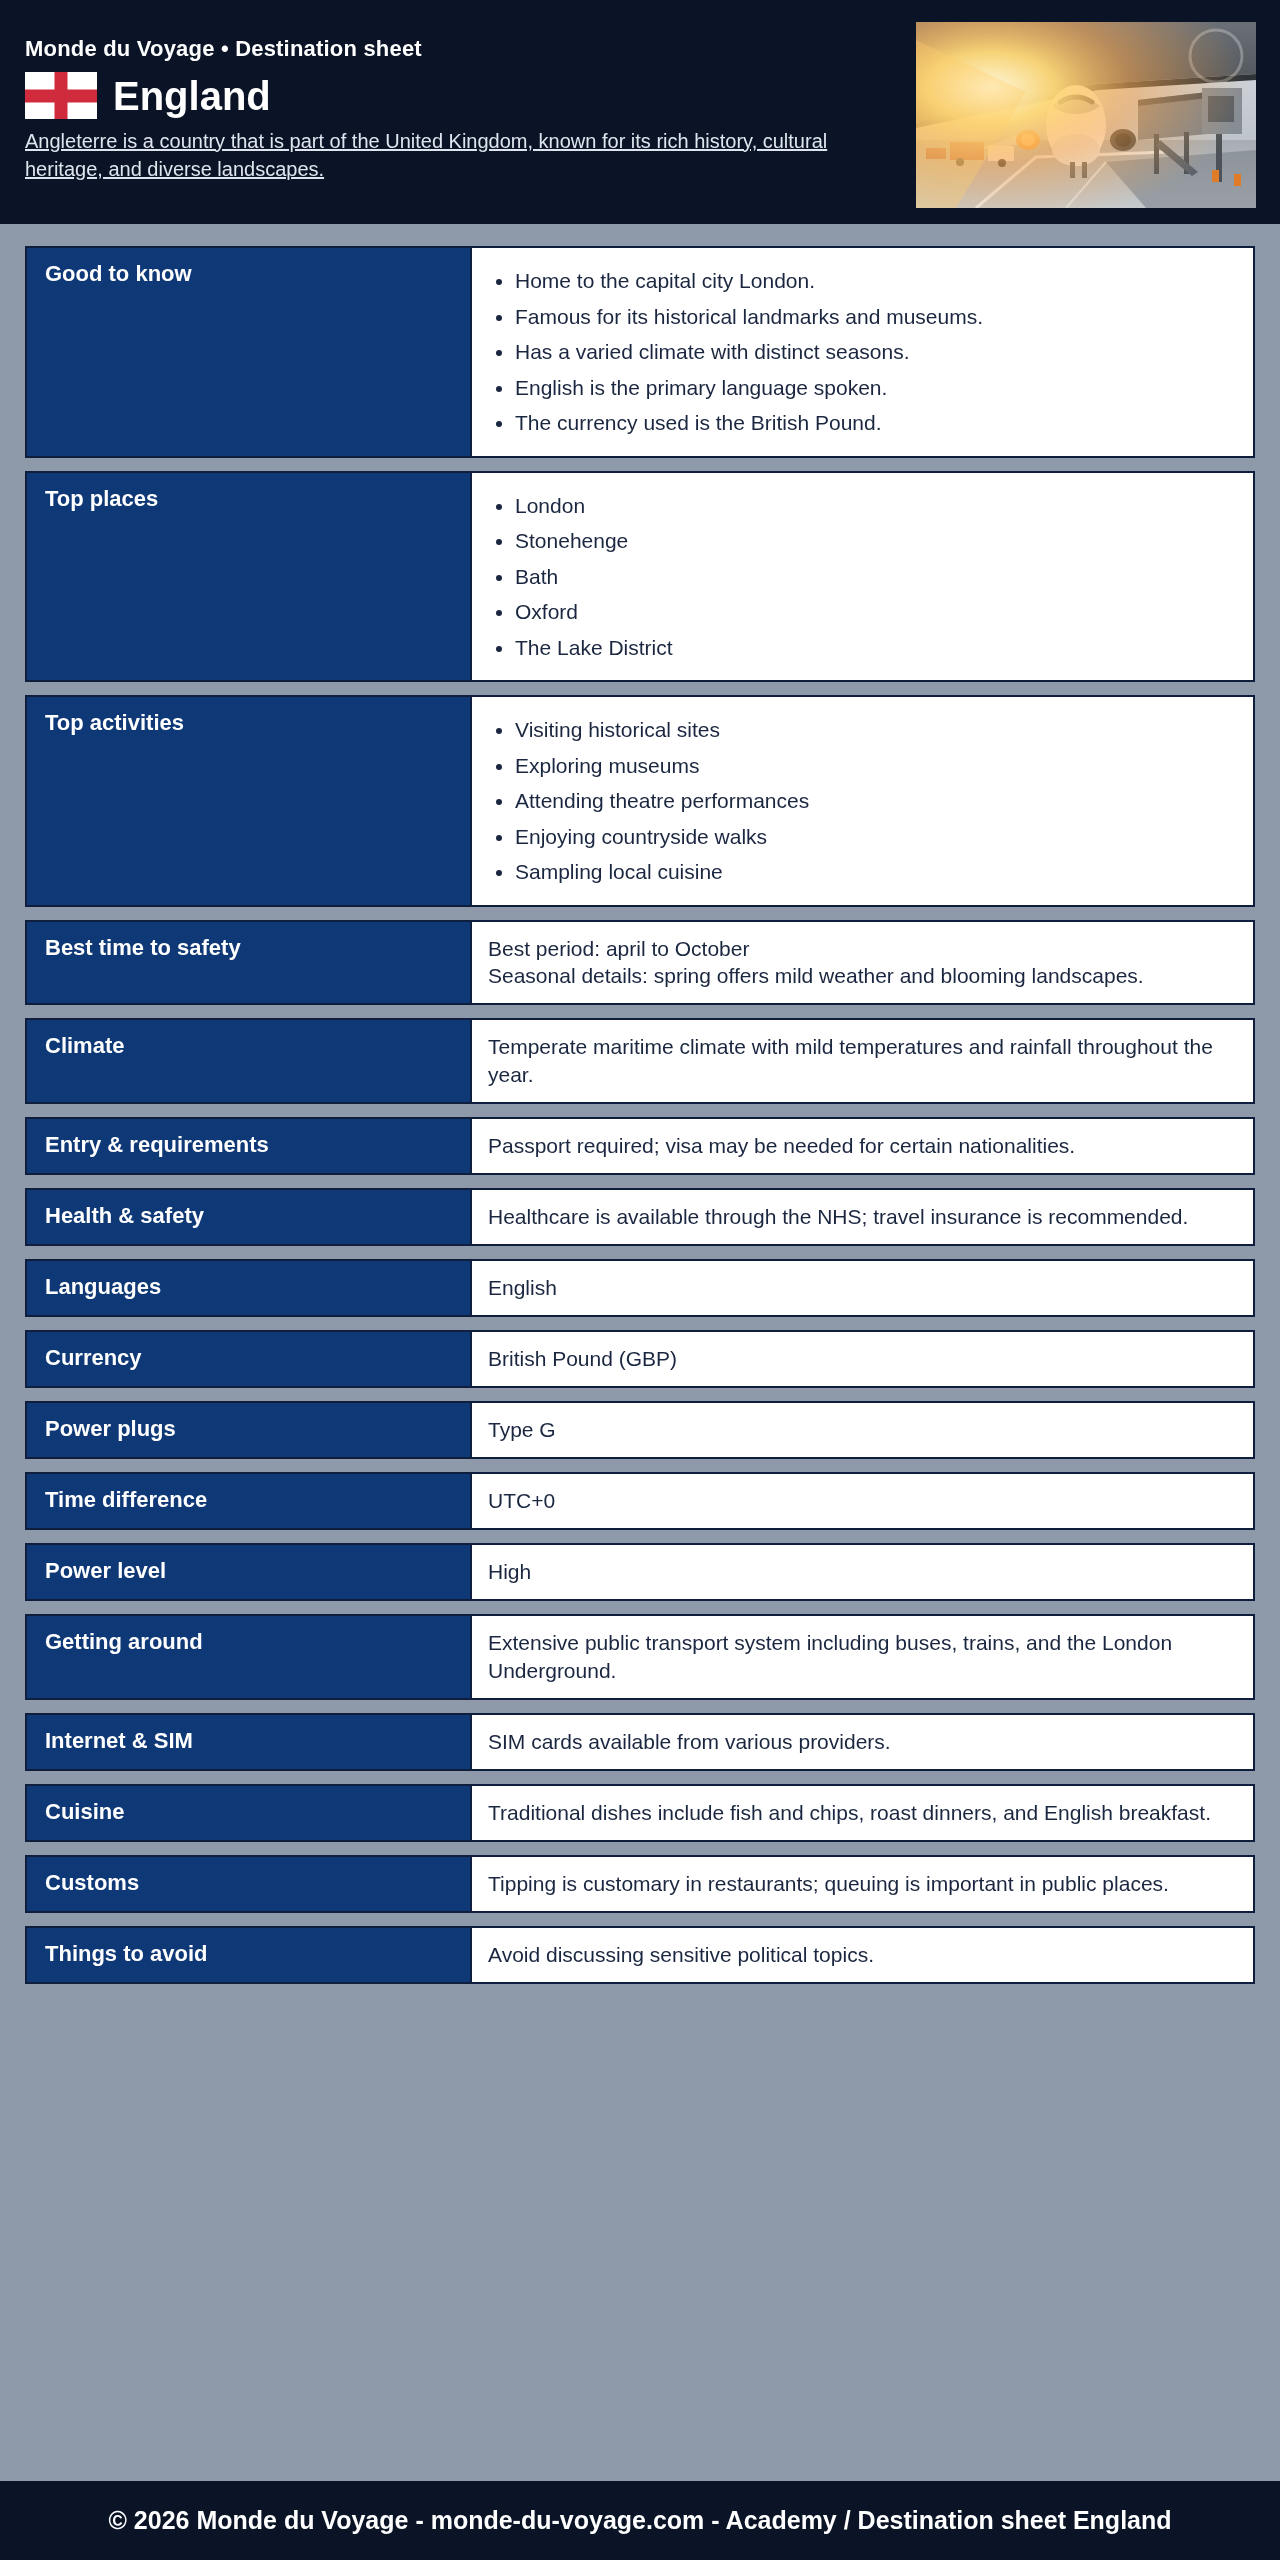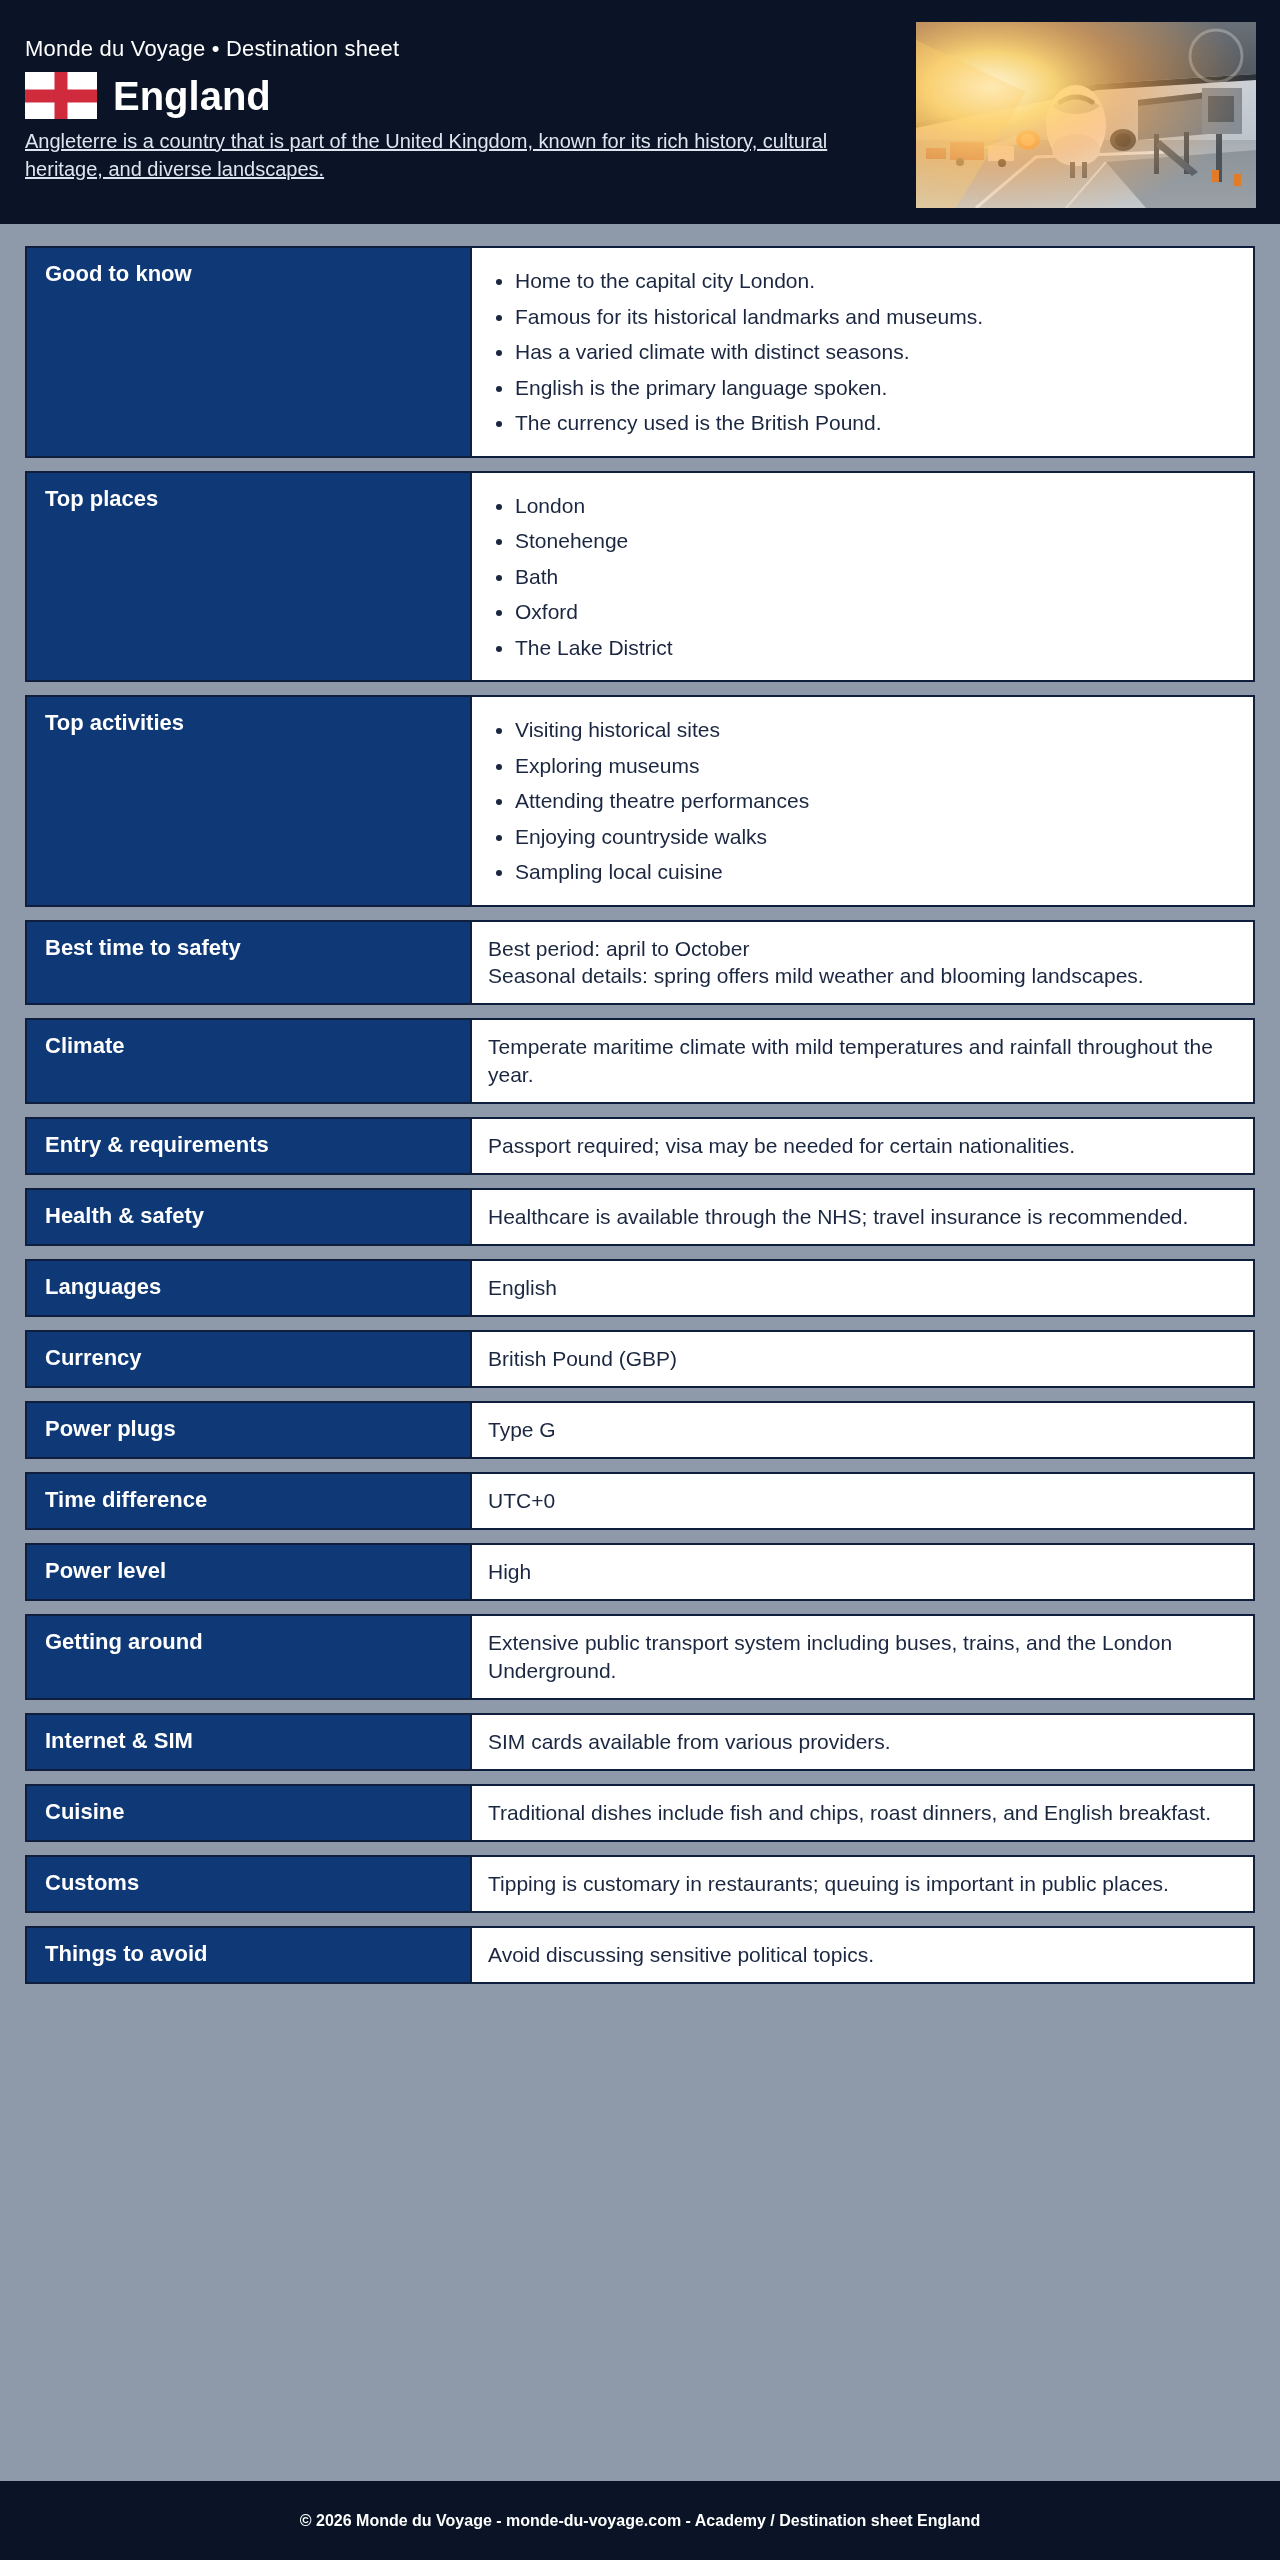--- a/index.html
+++ b/index.html
@@ -2,21 +2,21 @@
 <html><head>
 <meta charset="utf-8">
 <style>
   * { margin:0; padding:0; box-sizing:border-box; }
   html,body { width:1280px; }
   body { font-family:"Liberation Sans","DejaVu Sans",sans-serif; }
   .page { width:1280px; height:2560px; display:flex; flex-direction:column; background:var(--bg,#8e99aa); }
 
   
   header { position:relative; background:var(--navy,#0a1426); height:224px; padding:36px 25px 0 25px; flex:0 0 auto; }
-  .kicker { color:#ffffff; font-size:22px; font-weight:normal; letter-spacing:.2px; }
+  .kicker { color:#ffffff; font-size:22px; font-weight:bold; letter-spacing:.2px; }
   .title-row { display:flex; align-items:center; margin-top:10px; }
   .flag { width:72px; height:47px; background:#ffffff; position:relative; margin-right:16px; flex:0 0 auto; }
   .flag .cross-v { position:absolute; left:50%; top:0; width:13px; height:100%; transform:translateX(-50%); background:var(--flag-red,#d02a3d); }
   .flag .cross-h { position:absolute; top:50%; left:0; height:13px; width:100%; transform:translateY(-50%); background:var(--flag-red,#d02a3d); }
   h1.title { color:#ffffff; font-size:40px; font-weight:bold; line-height:1; }
   .desc { margin-top:8px; color:#dfe5ee; font-size:20px; line-height:1.4; max-width:880px;text-decoration:underline; }
   .photo { position:absolute; top:22px; right:24px; width:340px; height:186px; overflow:hidden; background:#c8cdd3; }
   .photo svg { display:block; }
 
   
@@ -25,21 +25,21 @@
   .row { display:flex; border:2px solid var(--border,#0e1e3c); margin-bottom:13px; background:#ffffff; }
   .cell-label { width:445px; min-width:445px; background:var(--label-blue,#0e3876); border-right:2px solid var(--border,#0e1e3c);
                 color:#ffffff; font-size:22px; font-weight:bold; padding:13px 18px; }
   .cell-content { flex:1 1 auto; color:#1b2740; font-size:21px; line-height:1.33; padding:13px 16px; min-height:54px; }
   .cell-content ul { margin:3px 0 3px 0; padding-left:27px; list-style:disc; }
   .cell-content li { margin:4px 0; line-height:1.5; }
   .cell-content .line { margin:0; }
 
   
   footer { flex:0 0 auto; height:79px; background:var(--navy,#0a1426); display:flex; align-items:center; justify-content:center; }
-  footer span { color:#ffffff; font-size:16px; font-weight:bold;text-align:right; }
+  footer span { color:#ffffff; font-size:25px; font-weight:bold;text-align:right; }
 </style>
 </head>
 <body>
 
 <div class="page" style="--navy: #0a1426; --label-blue: #0e3876; --border: #0e1e3c; --bg: #8e99aa; --flag-red: #d02a3d;">
 
   <header>
     <div class="kicker">Monde du Voyage • Destination sheet</div>
     <div class="title-row">
       <div class="flag">

